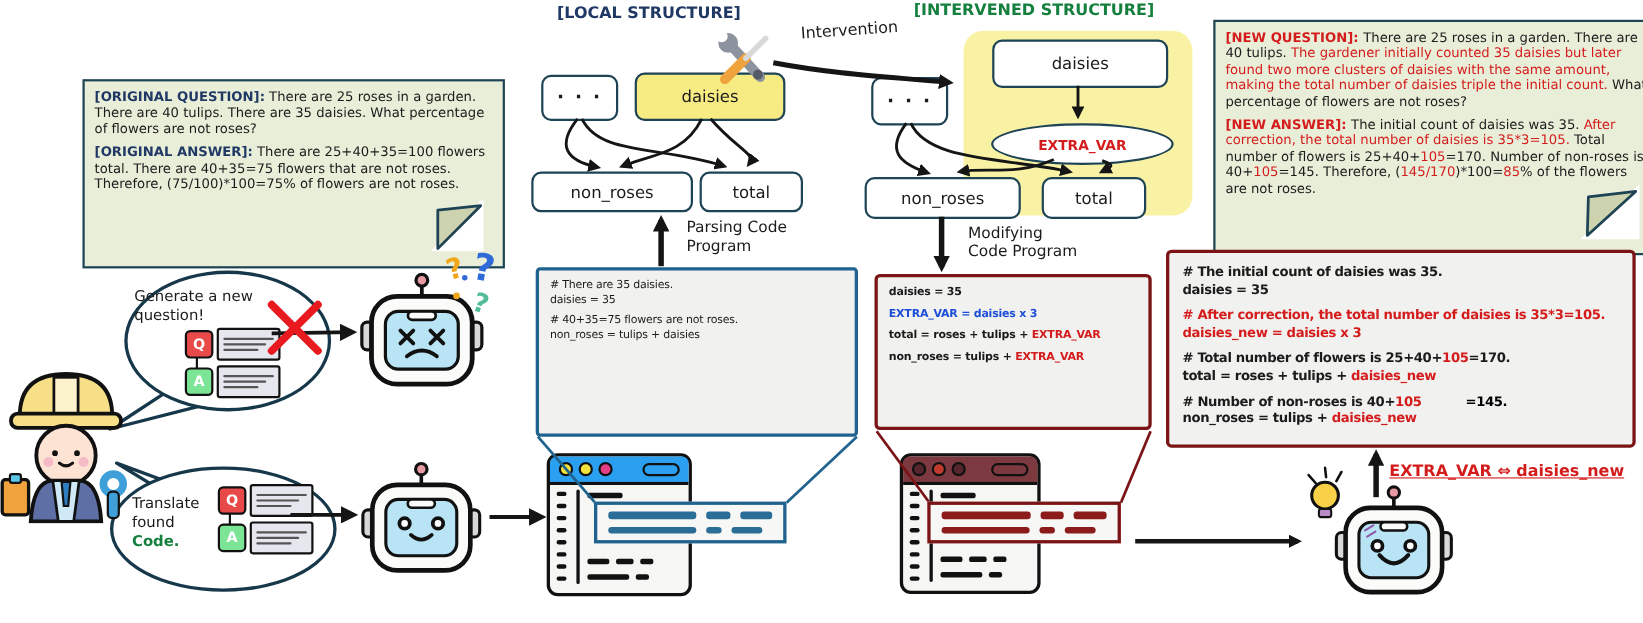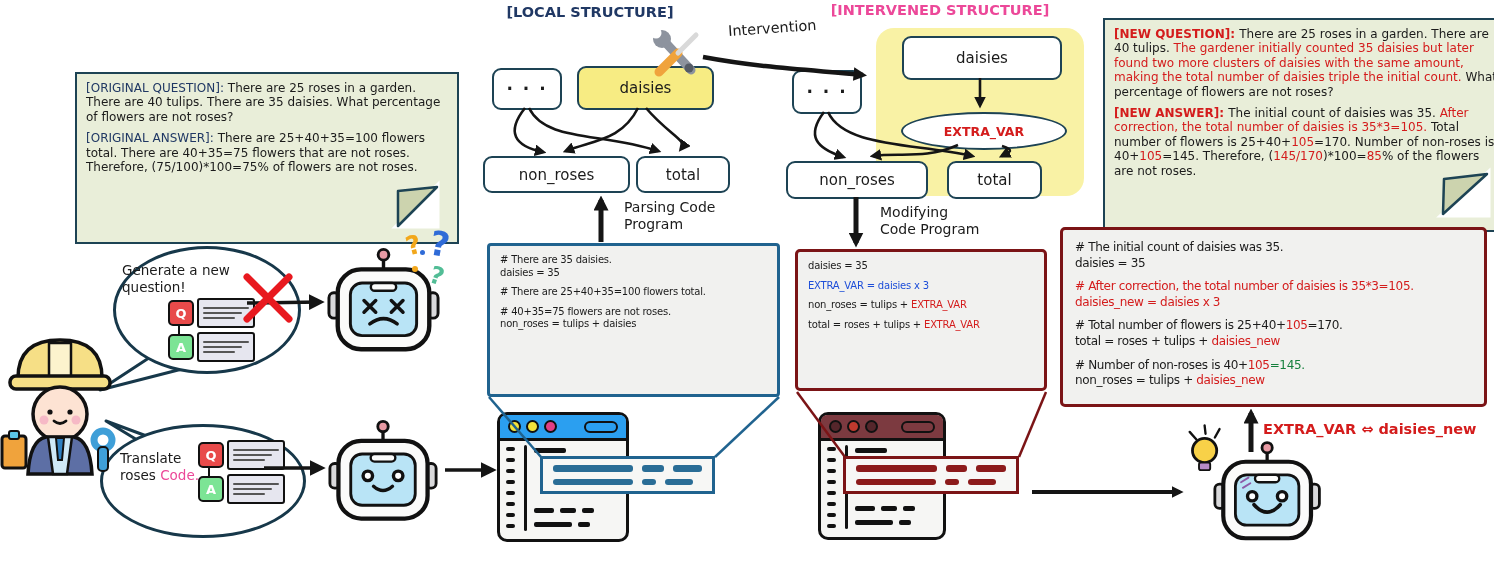--- a/index.html
+++ b/index.html
@@ -3,35 +3,35 @@
 <meta charset="utf-8">
 <style>
   html,body{margin:0;padding:0;background:#fff;font-family:"DejaVu Sans","Liberation Sans",sans-serif;color:#1b1b1b;}
   #canvas{position:relative;width:1494px;height:566px;background:#fff;overflow:hidden;}
   .abs{position:absolute;}
   svg{display:block;}
   
   .note{background:#e9eed9;border:2.5px solid #1d4354;padding:7px 9px;font-size:12px;line-height:1.2;z-index:1;}
   .note p{margin:0 0 7px;}
   .note p:last-child{margin-bottom:0;}
-  .lbl{font-weight:normal;text-align:right;}
+  .lbl{font-weight:bold;text-align:right;}
   .navy{color:#203864;}
-  .red{color:#ec4899;}
+  .red{color:#15803d;}
   
   .node{position:absolute;background:#fff;border:2.5px solid #1d4354;border-radius:9px;display:flex;align-items:center;justify-content:center;font-size:15px;z-index:1;}
   .node.yellow{background:#f7ec83;}
   .dotsnode{font-weight:bold;letter-spacing:2px;font-size:17px;}
   .ellipse{border-radius:50%;color:#d41c1c;font-weight:bold;font-size:12.5px;}
   .ygroup{position:absolute;background:#f9f2a5;border-radius:18px;z-index:0;}
   .struct-title{position:absolute;font-weight:bold;font-size:14.5px;text-align:center;z-index:1;}
   .flow-label{position:absolute;font-size:14px;line-height:1.18;z-index:1;}
   
   .codebox{position:absolute;background:#f1f1ef;padding:8px 10px;z-index:1;}
   .codebox.blue{border:3.5px solid #20638f;border-radius:4px;}
-  .codebox.maroon{border:3.5px solid #7b1416;border-radius:5px;}
+  .codebox.maroon{border:3.5px solid #7b1416;border-radius:5px;font-weight:bold;}
   .code-line{font-size:10px;letter-spacing:-0.2px;line-height:1.26;white-space:nowrap;}
   .code-line.gap{margin-top:7px;}
   #final-code .code-line{font-size:12px;letter-spacing:-0.35px;line-height:1.3;}
   #final-code .code-line.gap{margin-top:8px;}
   
   .bubble{position:absolute;background:#fff;border:3px solid #17384a;border-radius:50%;z-index:1;}
   .bubble-text{position:absolute;font-size:13.5px;line-height:1.25;z-index:2;}
   
   .qa-cards{position:absolute;display:flex;flex-direction:column;gap:4px;z-index:2;}
   .qa-cards::before{content:'';position:absolute;left:10px;top:18px;bottom:18px;width:2px;background:#111;}
@@ -58,21 +58,21 @@
   .strip.maroon{border:3px solid #7b1416;}
   .strip .r{display:flex;gap:9px;}
   .strip b{height:6.5px;border-radius:3px;}
   .strip.blue b{background:#2a6d96;}
   .strip.maroon b{background:#8c1b1b;}
   .bwr-label{position:absolute;font-weight:bold;font-size:15px;text-align:center;z-index:1;}
   .qmark{position:absolute;font-weight:bold;z-index:2;}
   .cdot{position:absolute;border-radius:50%;z-index:2;}
   #overlay{position:absolute;left:0;top:0;z-index:3;pointer-events:none;}
   #underlay{position:absolute;left:0;top:0;z-index:0;pointer-events:none;}
-  .mapping{position:absolute;color:#d41c1c;font-weight:bold;font-size:14.5px;z-index:4;}
+  .mapping{position:absolute;color:#d41c1c;font-weight:bold;font-size:14.5px;z-index:4;text-decoration:underline;}
 </style>
 </head>
 <body>
 
 <div id="canvas">
 
   <svg id="underlay" width="1494" height="566">
     <polygon points="158,352 100,390 186,368" fill="#fff" stroke="#17384a" stroke-width="3" stroke-linejoin="round"></polygon>
     <polygon points="152,438 106,421 170,460" fill="#fff" stroke="#17384a" stroke-width="3" stroke-linejoin="round"></polygon>
   </svg>
@@ -110,40 +110,39 @@
   <div class="node" style="left:902px;top:36px;width:156px;height:40px;">daisies</div>
   <div class="node ellipse" style="left:901px;top:112px;width:162px;height:34px;">EXTRA_VAR</div>
   <div class="node dotsnode" style="left:792px;top:70px;width:66px;height:40px;">· · ·</div>
   <div class="node" style="left:786px;top:161px;width:138px;height:34px;">non_roses</div>
   <div class="node" style="left:947px;top:161px;width:91px;height:34px;">total</div>
   <div class="flow-label" style="left:880px;top:204px;width:104px;">Modifying Code Program</div>
 
   <div class="codebox blue" id="orig-code" style="left:487px;top:243px;width:293px;height:154px;box-sizing:border-box;">
       <div class="code-line"><span style="color: rgb(27, 27, 27);"># There are 35 daisies.</span></div>
       <div class="code-line"><span style="color: rgb(27, 27, 27);">daisies = 35</span></div>
-      <div class="code-line gap"><span style="color: rgb(27, 27, 27);"># There are 25+40+35=100 flowers total.</span></div>
       <div class="code-line gap"><span style="color: rgb(27, 27, 27);"># 40+35=75 flowers are not roses.</span></div>
       <div class="code-line"><span style="color: rgb(27, 27, 27);">non_roses = tulips + daisies</span></div>
     </div>
 
   <div class="codebox maroon" id="new-code" style="left:795px;top:249px;width:252px;height:142px;box-sizing:border-box;">
       <div class="code-line"><span style="color: rgb(27, 27, 27);">daisies = 35</span></div>
       <div class="code-line gap"><span style="color: #1d4ed8;">EXTRA_VAR = daisies x 3</span></div>
+      <div class="code-line gap"><span style="color: rgb(27, 27, 27);">total = roses + tulips + </span><span style="color: rgb(212, 28, 28);">EXTRA_VAR</span></div>
       <div class="code-line gap"><span style="color: rgb(27, 27, 27);">non_roses = tulips + </span><span style="color: rgb(212, 28, 28);">EXTRA_VAR</span></div>
-      <div class="code-line gap"><span style="color: rgb(27, 27, 27);">total = roses + tulips + </span><span style="color: rgb(212, 28, 28);">EXTRA_VAR</span></div>
     </div>
 
   <div class="codebox maroon" id="final-code" style="left:1060px;top:227px;width:427px;height:180px;box-sizing:border-box;padding:10px 12px;">
       <div class="code-line"><span style="color: rgb(27, 27, 27);"># The initial count of daisies was 35.</span></div>
       <div class="code-line"><span style="color: rgb(27, 27, 27);">daisies = 35</span></div>
       <div class="code-line gap"><span style="color: rgb(212, 28, 28);"># After correction, the total number of daisies is 35*3=105.</span></div>
       <div class="code-line"><span style="color: rgb(212, 28, 28);">daisies_new = daisies x 3</span></div>
       <div class="code-line gap"><span style="color: rgb(27, 27, 27);"># Total number of flowers is 25+40+</span><span style="color: rgb(212, 28, 28);">105</span><span style="color: rgb(27, 27, 27);">=170.</span></div>
       <div class="code-line"><span style="color: rgb(27, 27, 27);">total = roses + tulips + </span><span style="color: rgb(212, 28, 28);">daisies_new</span></div>
-      <div class="code-line gap"><span style="color: rgb(27, 27, 27);"># Number of non-roses is 40+</span><span style="color: rgb(212, 28, 28);">105</span><span style="color: #15803d;">=145.</span></div>
+      <div class="code-line gap"><span style="color: rgb(27, 27, 27);"># Number of non-roses is 40+</span><span style="color: rgb(212, 28, 28);">105</span><span style="color: #000000; margin-left: 40px;">=145.</span></div>
       <div class="code-line"><span style="color: rgb(27, 27, 27);">non_roses = tulips + </span><span style="color: rgb(212, 28, 28);">daisies_new</span></div>
     </div>
 
   <div class="bubble" style="left:113px;top:246px;width:182px;height:122px;"></div>
   <div class="bubble-text" style="left:122px;top:262px;width:140px;">Generate a new question!</div>
   <div class="qa-cards" style="left:168px;top:298px;">
     <div class="qcard">
         <span class="qbadge q">Q</span>
         <span class="mini-card">
           <i style="width:100%"></i>
@@ -157,21 +156,21 @@
           <i style="width:100%"></i>
           <i style="width:85%"></i>
           <i style="width:70%"></i>
         </span>
       </div>
   </div>
 
   <div class="bubble" style="left:100px;top:424px;width:200px;height:108px;"></div>
   <div class="bubble-text" style="left:120px;top:450px;width:80px;">
     <div>Translate</div>
-    <div><span>roses </span><span class="red lbl">Code.</span></div>
+    <div><span>found </span><span class="red lbl">Code.</span></div>
   </div>
   <div class="qa-cards" style="left:198px;top:440px;">
     <div class="qcard">
         <span class="qbadge q">Q</span>
         <span class="mini-card">
           <i style="width:100%"></i>
           <i style="width:85%"></i>
           <i style="width:70%"></i>
         </span>
       </div>

